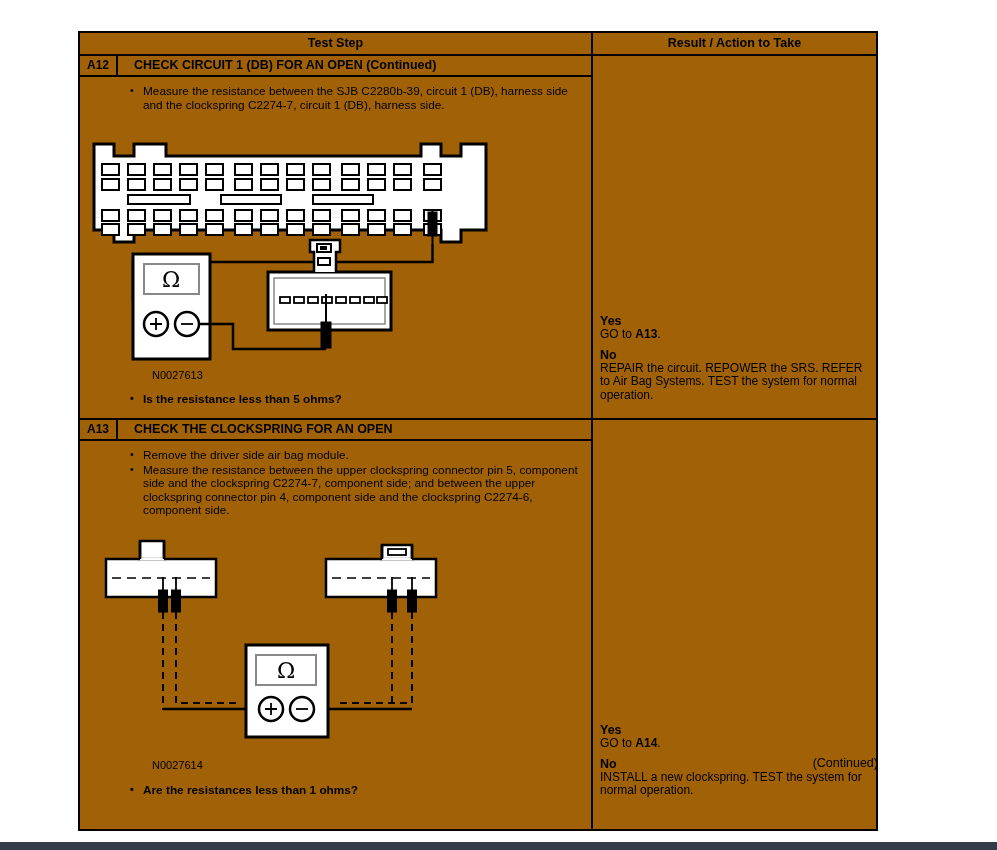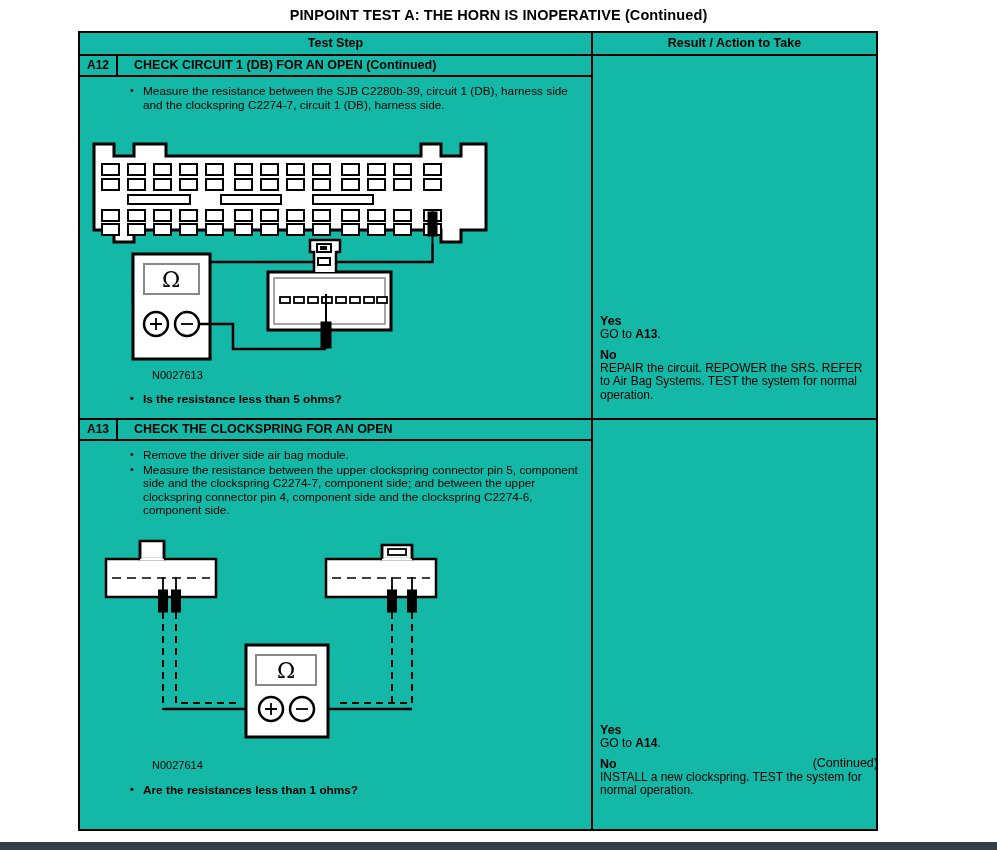--- a/index.html
+++ b/index.html
@@ -33,21 +33,21 @@
   }
 
   
   .tbl {
     position: absolute;
     left: 78px;
     top: 31px;
     width: 800px;
     border: 2px solid #000;
     box-sizing: border-box;
-    background: #14b8a6;
+    background: #a16207;
   }
   .row { display: flex; }
   .hdr-row { border-bottom: 2px solid #000; }
   .col-left {
     width: 513px;
     box-sizing: border-box;
     border-right: 2px solid #000;
     position: relative;
   }
   .col-right {
@@ -155,21 +155,20 @@
     background: #333e48;
   }
 
   svg { display: block; }
 </style>
 </head>
 <body>
 
 <div class="page">
 
-  <div class="doc-title">PINPOINT TEST A: THE HORN IS INOPERATIVE (Continued)</div>
 
   <div class="tbl">
 
     <div class="row hdr-row">
       <div class="col-left">
         <div class="hdr-cell">Test Step</div>
       </div>
       <div class="col-right">
         <div class="hdr-cell">Result / Action to Take</div>
       </div>

